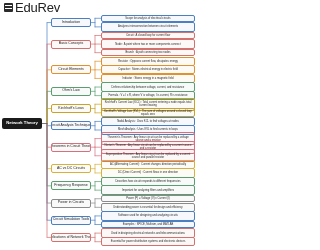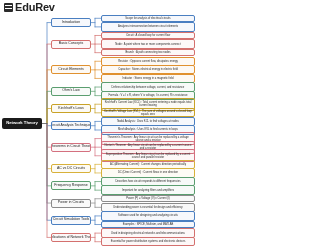--- a/index.html
+++ b/index.html
@@ -23,21 +23,21 @@
   }
   .logo-mark::before {
     content: ""; position: absolute; left: 1px; top: 1.5px;
     width: 7px; height: 1.5px; background: #fff;
   }
   .logo-mark::after {
     content: ""; position: absolute; left: 1px; top: 4.5px;
     width: 7px; height: 1.5px; background: #fff;
   }
   .logo-text {
-    font-size: 11px; font-weight: bold; color: #222;
+    font-size: 13px; font-weight: normal; color: #222;
     letter-spacing: -0.2px; line-height: 9px;
   }
 
   
   .center-node {
     position: absolute; left: 2px; top: 118px;
     width: 40px; height: 11px;
     background: #1b1b1b; border-radius: 2px;
     color: #ffffff; font-size: 4.2px; font-weight: bold;
     display: flex; align-items: center; justify-content: center;

